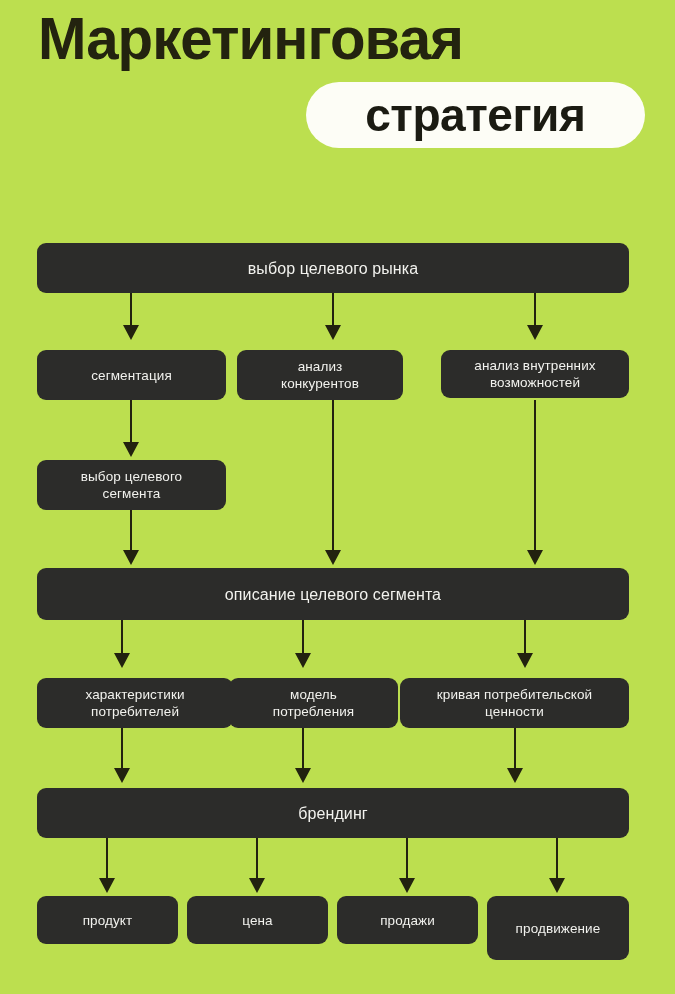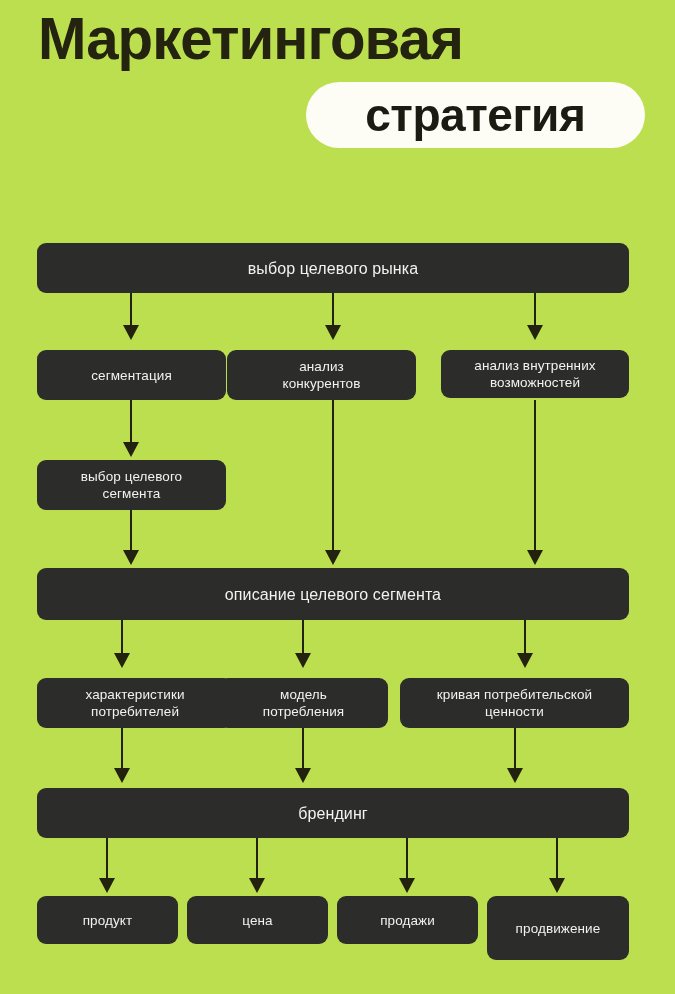--- a/index.html
+++ b/index.html
@@ -139,21 +139,21 @@
       <div class="head"></div>
   </div>
   <div class="arrow" style="left:527px; top:293px; width:16px; height:47px;">
     <div class="stem" style="height:33px;"></div>
       <div class="head"></div>
   </div>
 
   <div class="node" style="left:37px; top:350px; width:189px; height:50px;">
     <span class="node-label">сегментация</span>
   </div>
-  <div class="node" style="left:227px; top:350px; width:189px; height:50px;">
+  <div class="node" style="left:237px; top:350px; width:166px; height:50px;">
     <span class="node-label">анализ
 конкурентов</span>
   </div>
   <div class="node" style="left:441px; top:350px; width:188px; height:48px;">
     <span class="node-label">анализ внутренних
 возможностей</span>
   </div>
 
   <div class="arrow" style="left:123px; top:400px; width:16px; height:57px;">
     <div class="stem" style="height:43px;"></div>
@@ -193,21 +193,21 @@
   </div>
   <div class="arrow" style="left:517px; top:620px; width:16px; height:48px;">
     <div class="stem" style="height:34px;"></div>
       <div class="head"></div>
   </div>
 
   <div class="node" style="left:37px; top:678px; width:196px; height:50px;">
     <span class="node-label">характеристики
 потребителей</span>
   </div>
-  <div class="node" style="left:219px; top:678px; width:169px; height:50px;">
+  <div class="node" style="left:229px; top:678px; width:169px; height:50px;">
     <span class="node-label">модель
 потребления</span>
   </div>
   <div class="node" style="left:400px; top:678px; width:229px; height:50px;">
     <span class="node-label">кривая потребительской
 ценности</span>
   </div>
 
   <div class="arrow" style="left:114px; top:728px; width:16px; height:55px;">
     <div class="stem" style="height:41px;"></div>

